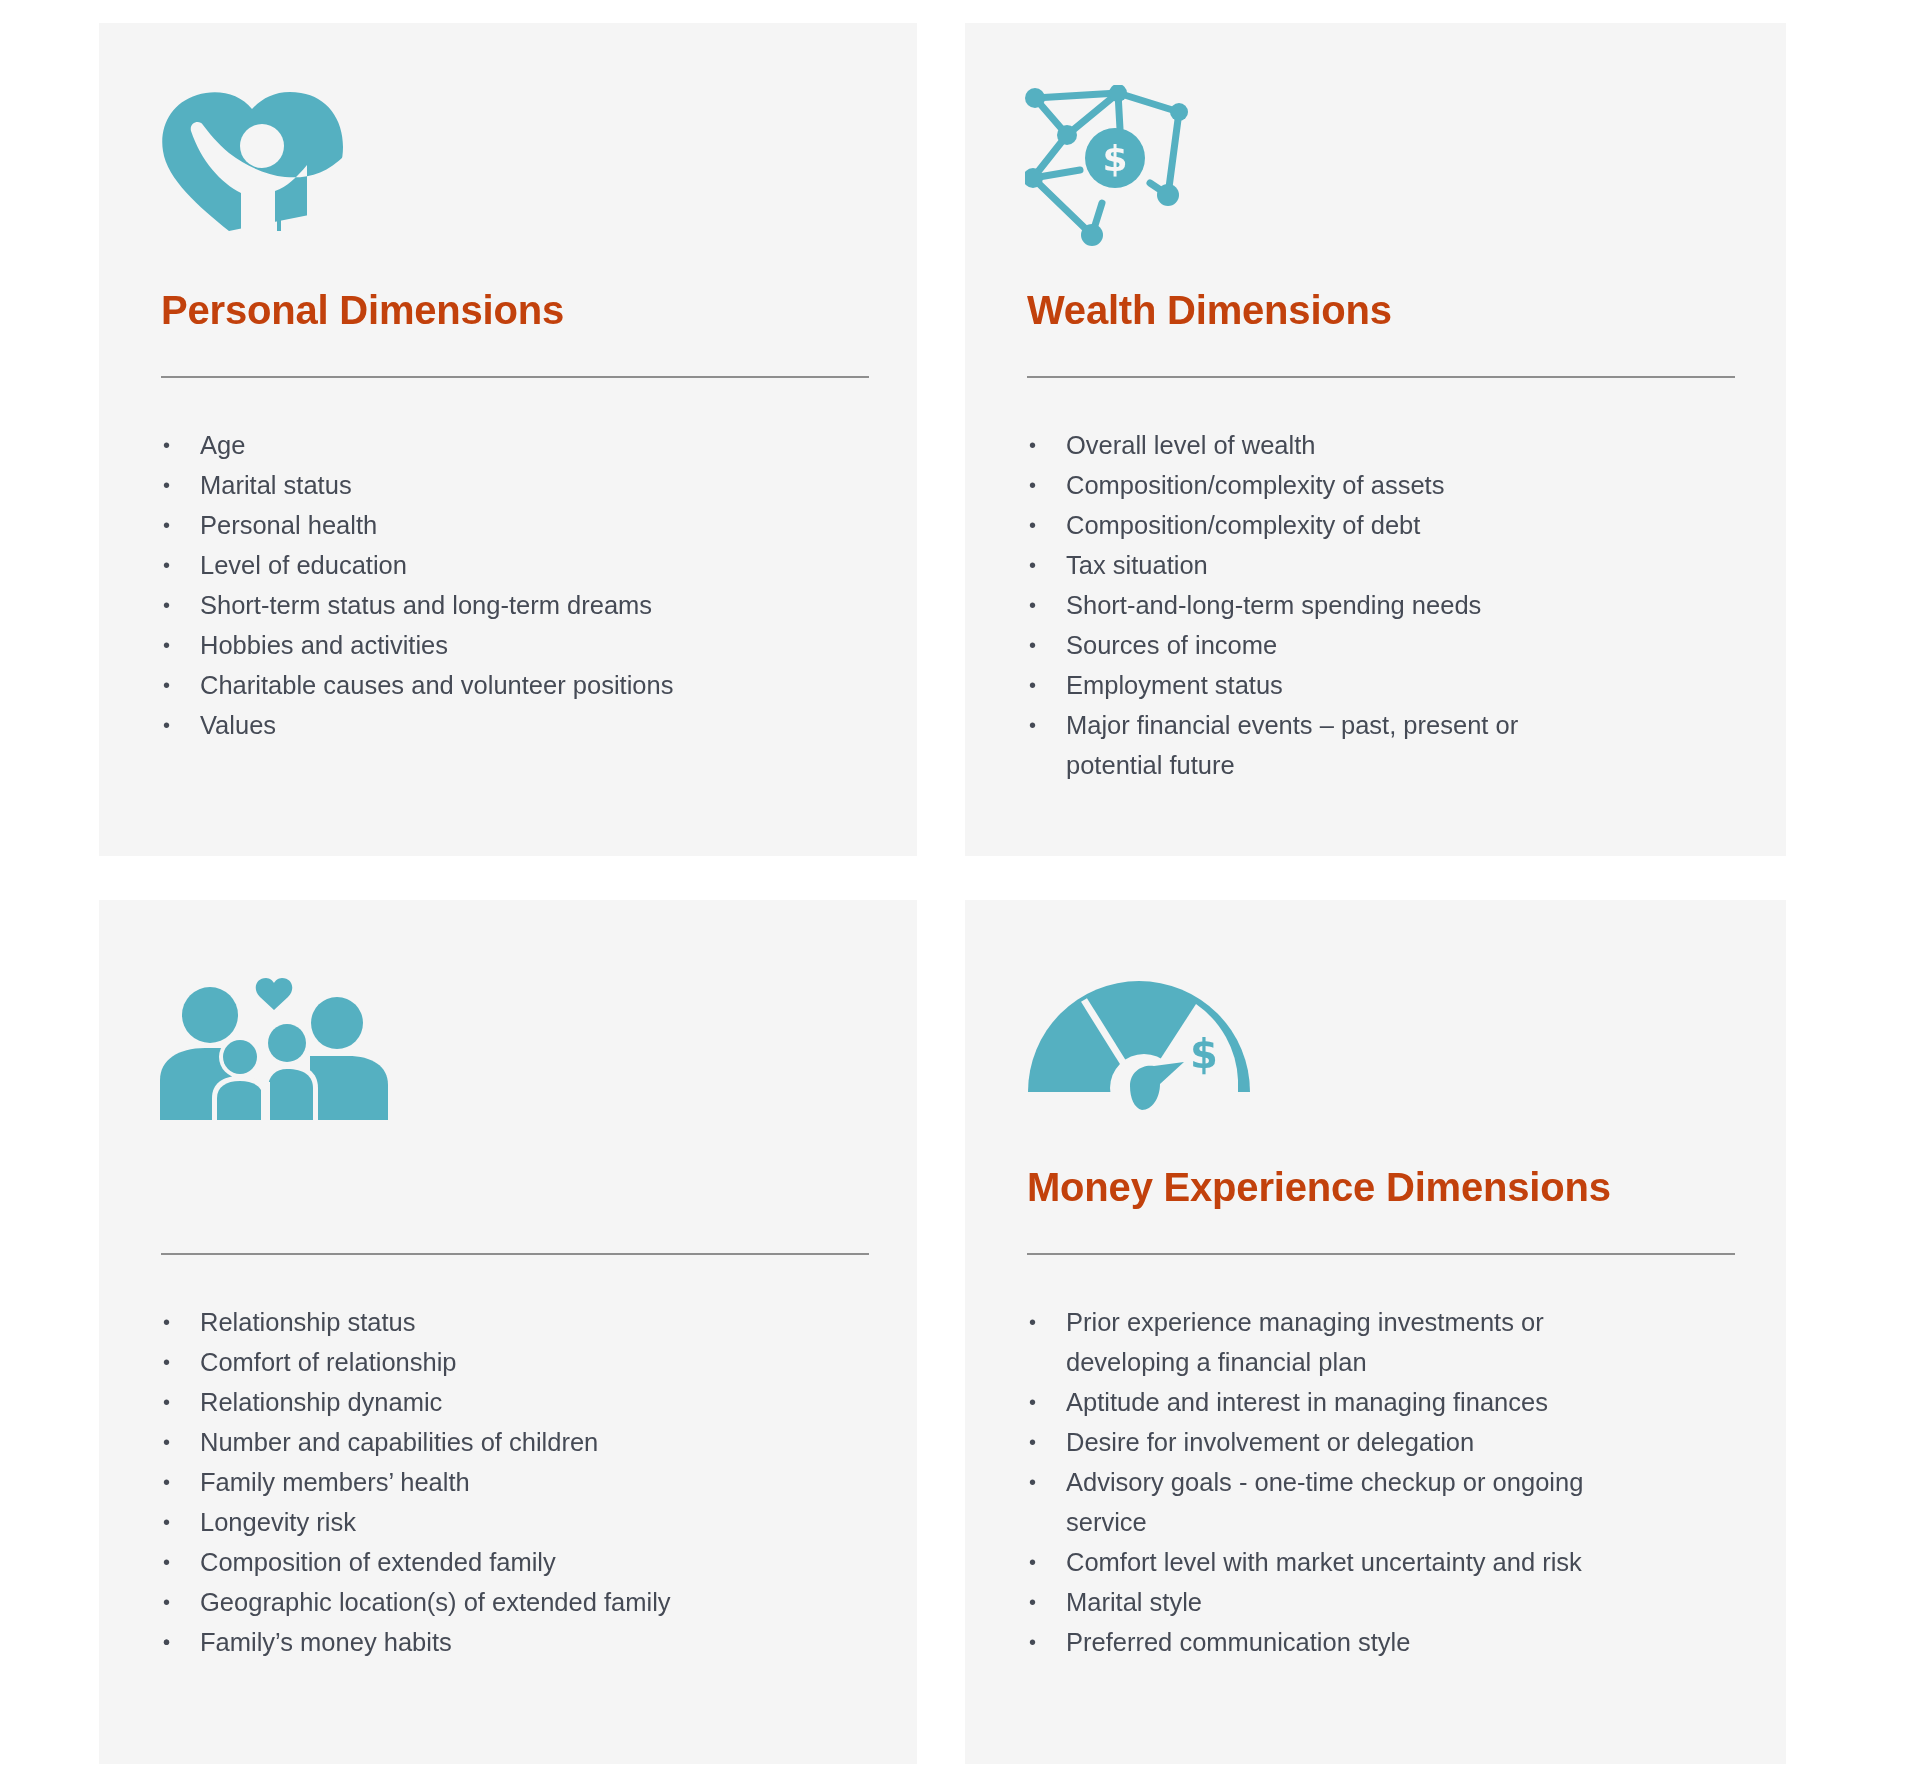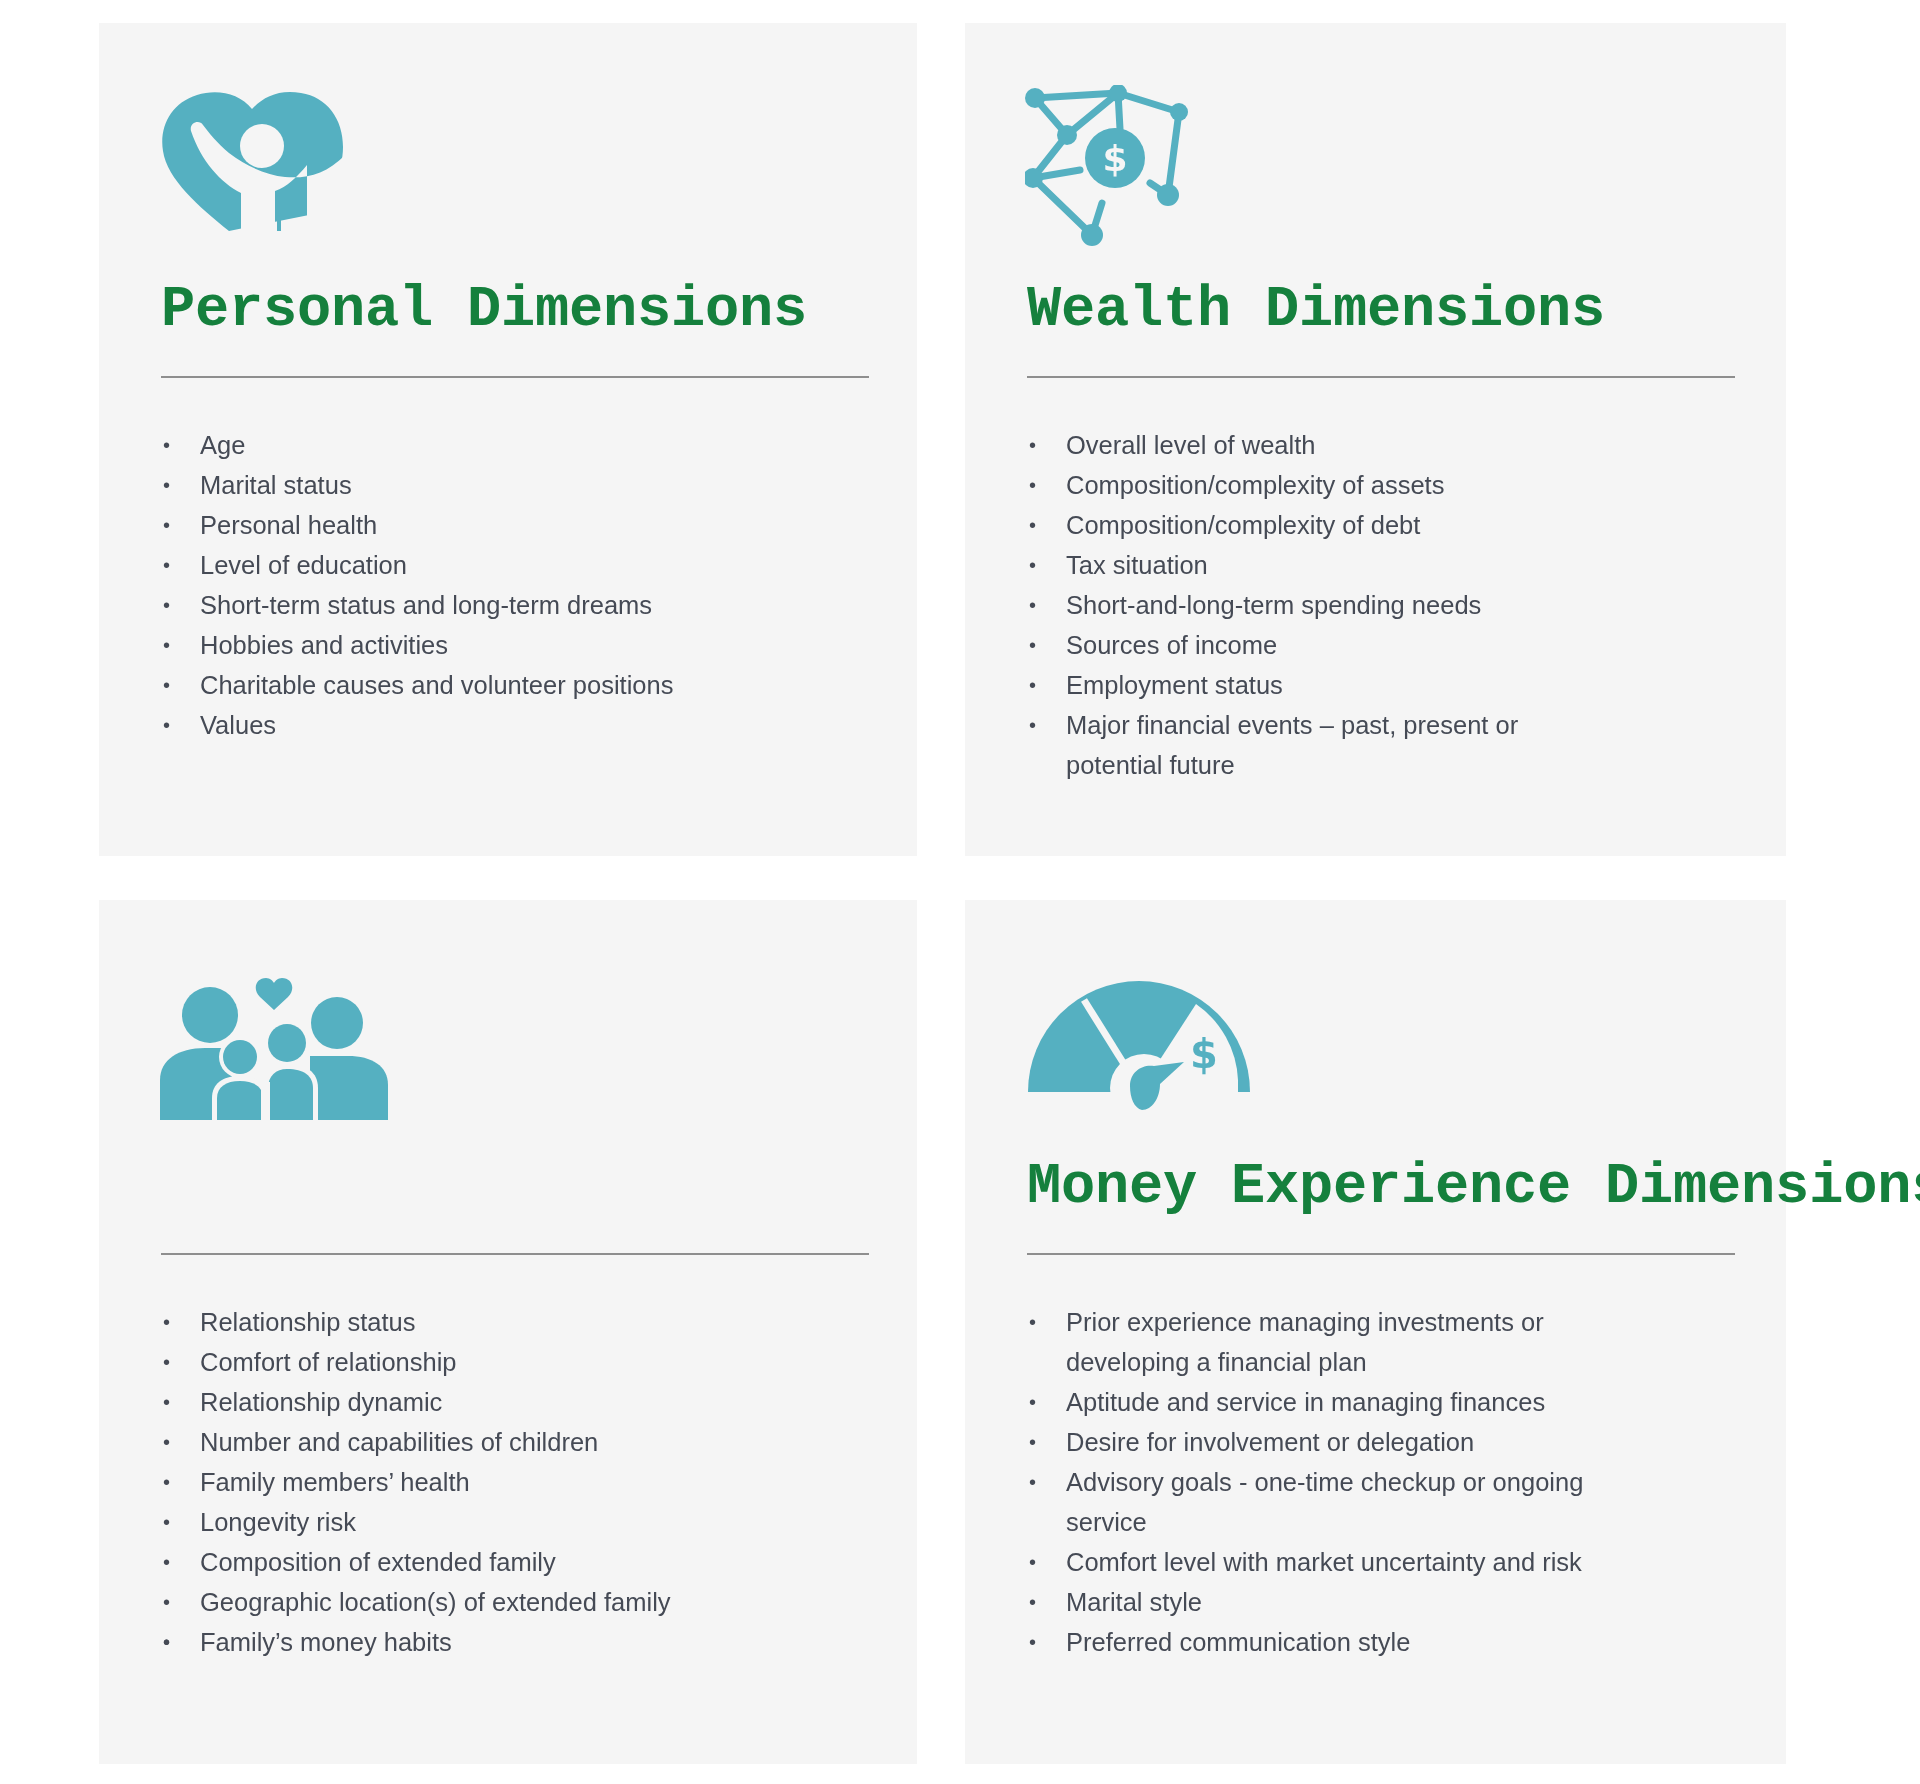--- a/index.html
+++ b/index.html
@@ -15,23 +15,23 @@
   #card-wealth   { left: 965px; top: 23px; width: 821px; height: 833px; }
   #card-family   { left: 99px; top: 900px; width: 818px; height: 864px; }
   #card-money    { left: 965px; top: 900px; width: 821px; height: 864px; }
 
   .icon { position: absolute; }
   .icon svg { display: block; }
 
   .title {
     position: absolute; left: 62px; top: 262px;
     margin: 0;
-    font-family: Liberation Mono, monospace;
-    font-weight: bold; font-size: 57px; line-height: 50px;
-    color: #15803d; letter-spacing: -0.2px; white-space: nowrap;
+    font-family: Liberation Sans, sans-serif;
+    font-weight: bold; font-size: 40px; line-height: 50px;
+    color: #c2410c; letter-spacing: -0.2px; white-space: nowrap;
   }
   .divider {
     position: absolute; left: 62px; top: 353px; width: 708px; height: 0;
     border-top: 2px solid #8e8e8e;
   }
   .list {
     position: absolute; left: 62px; top: 402px; width: 690px;
     margin: 0; padding: 0; list-style: none;
   }
   .list li {
@@ -169,20 +169,20 @@
       <rect x="0" y="112" width="232" height="4" fill="#f5f5f5"></rect>
 
       <path class="teal" d="M104 106 C104 92 116 84 128 86 L158 82 L134 104 C134 118 126 130 116 130 C108 128 104 118 104 106 Z"></path>
       <text x="178" y="88" text-anchor="middle" font-family="DejaVu Sans, sans-serif" font-weight="bold" font-size="40" class="teal">$</text>
     </svg>
   </div>
   <h2 class="title">Money Experience Dimensions</h2>
   <div class="divider"></div>
   <ul class="list" style="width:580px;">
     <li><span class="bullet">•</span><span>Prior experience managing investments or developing a financial plan</span></li>
-    <li><span class="bullet">•</span><span>Aptitude and service in managing finances</span></li>
+    <li><span class="bullet">•</span><span>Aptitude and interest in managing finances</span></li>
     <li><span class="bullet">•</span><span>Desire for involvement or delegation</span></li>
     <li><span class="bullet">•</span><span>Advisory goals - one-time checkup or ongoing service</span></li>
     <li><span class="bullet">•</span><span>Comfort level with market uncertainty and risk</span></li>
     <li><span class="bullet">•</span><span>Marital style</span></li>
     <li><span class="bullet">•</span><span>Preferred communication style</span></li>
   </ul>
 </section>
 
 </body></html>

